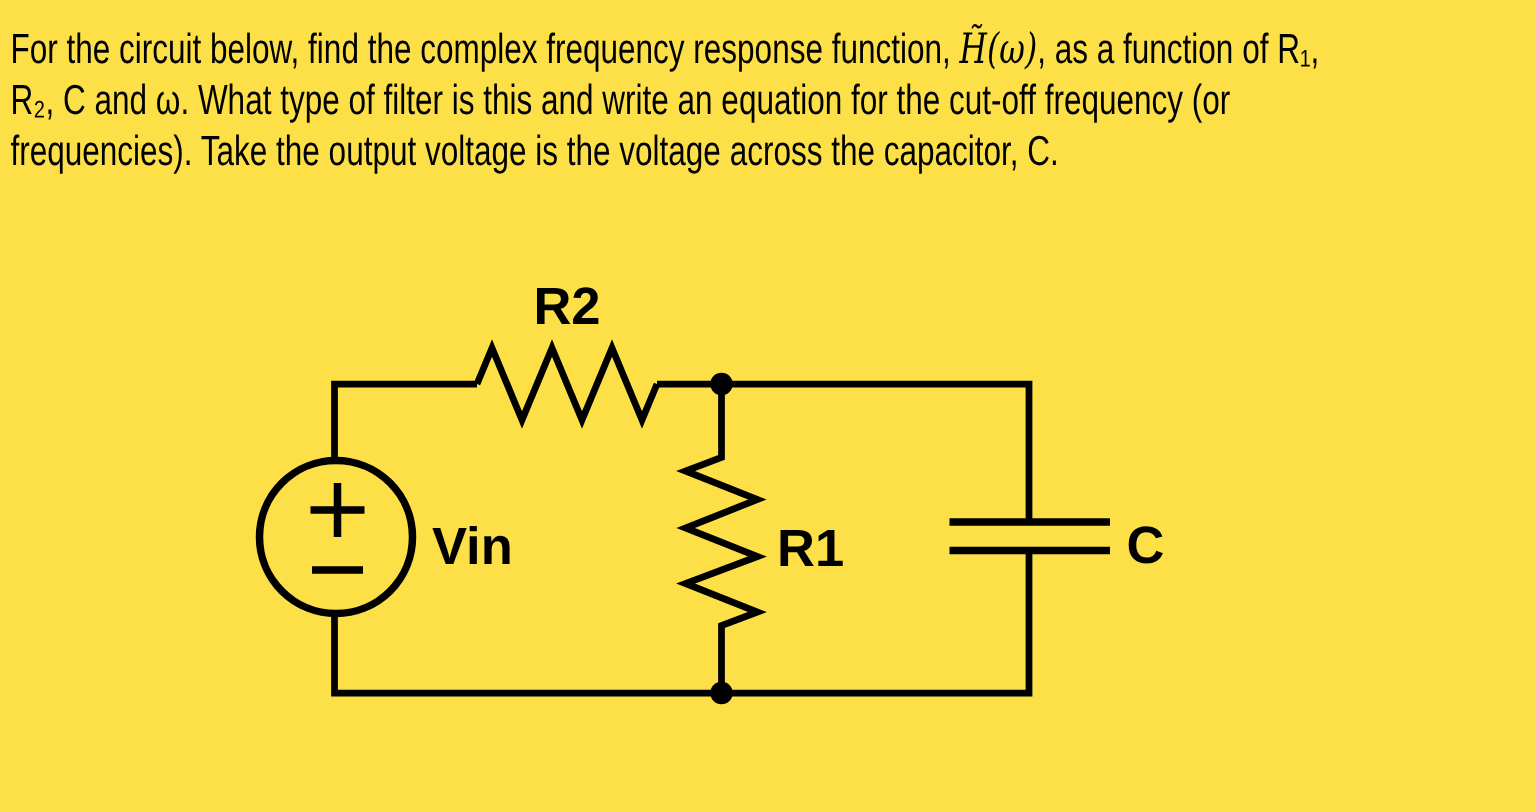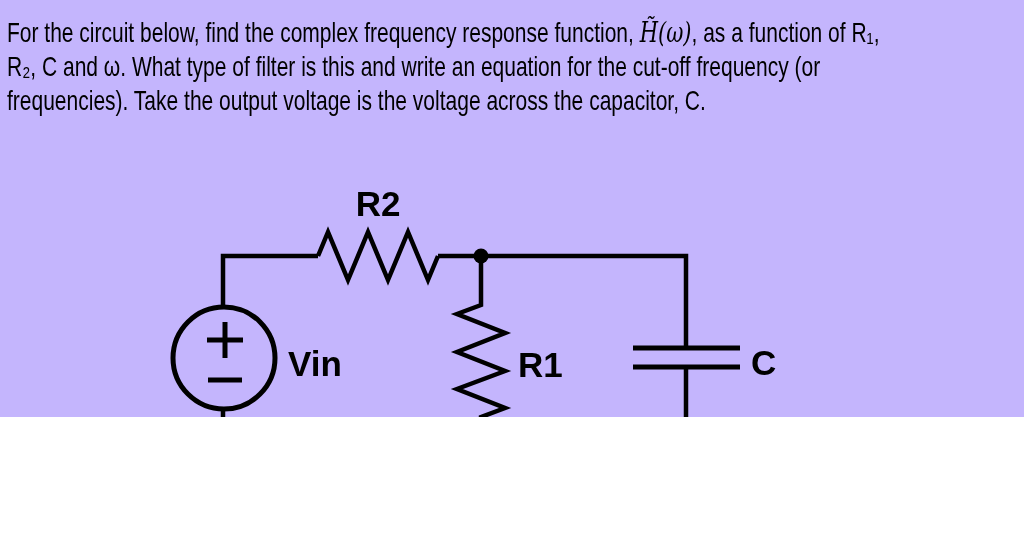--- a/index.html
+++ b/index.html
@@ -1,20 +1,20 @@
 <!DOCTYPE html>
 <html><head>
 <meta charset="utf-8">
 <style>
   html,body { margin:0; padding:0; background:#ffffff; }
   .page {
     position: relative;
     width: 1024px;
-    height: 417px;
-    background: #c4b5fd;
+    height: 541px;
+    background: #fde047;
     color: #000000;
     font-family: "Liberation Sans", "DejaVu Sans", sans-serif;
     overflow: hidden;
   }
   .problem-text {
     position: absolute;
     left: 7px;
     top: 16px;
     font-size: 28px;
     line-height: 34px;

